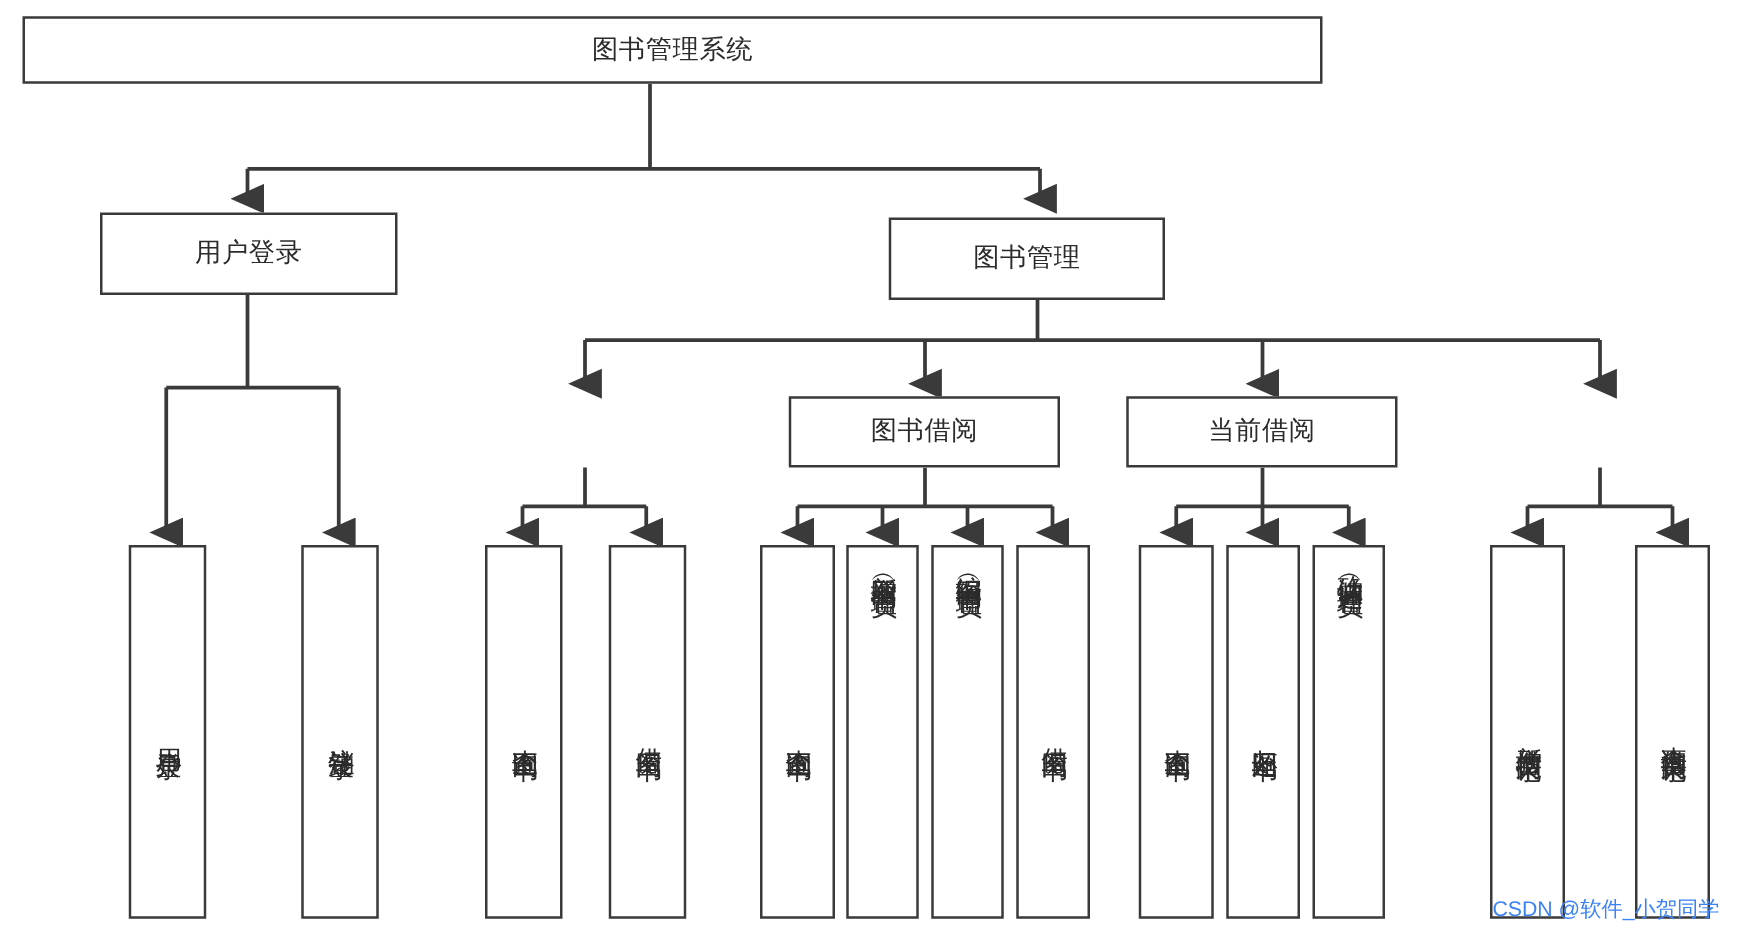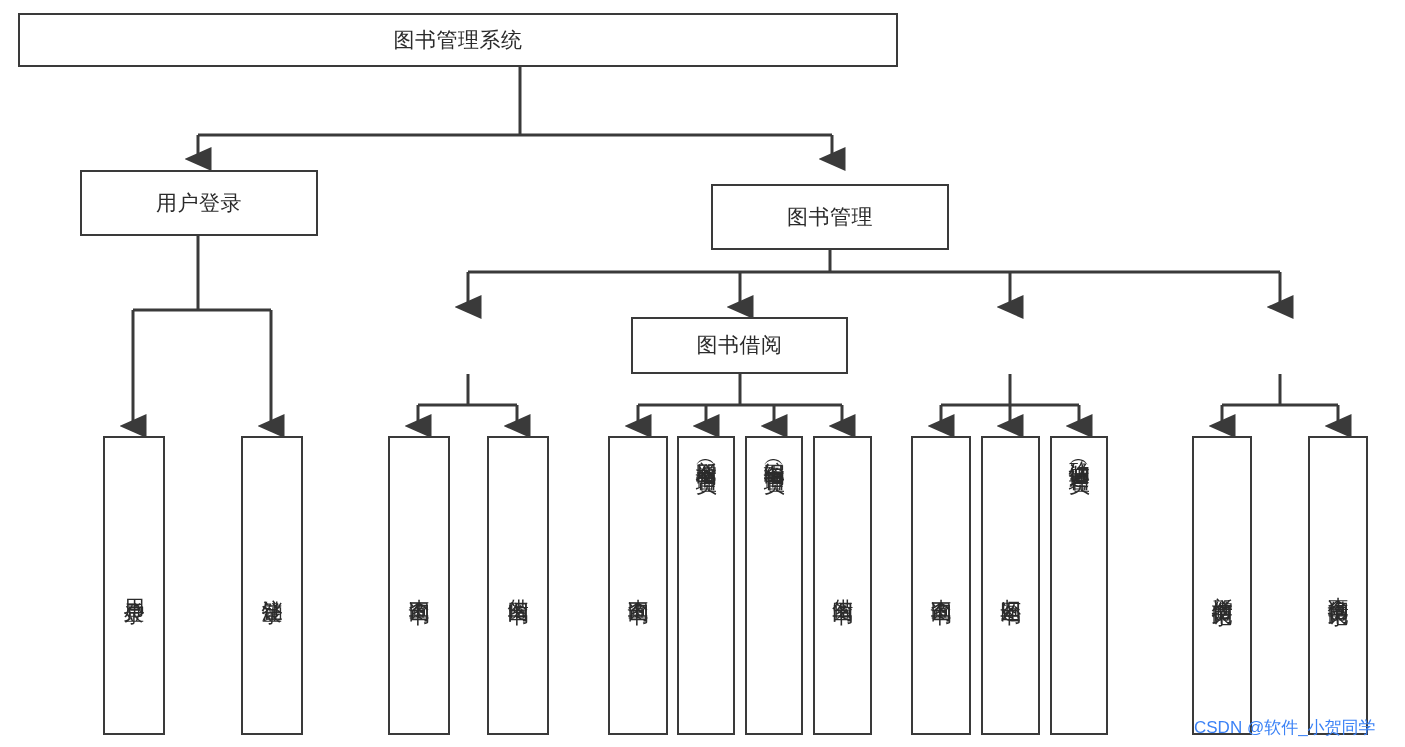--- a/index.html
+++ b/index.html
@@ -144,37 +144,40 @@
     <g stroke="#3a3a3a" stroke-width="3" fill="none">
       <path d="M1280,374 L1280,405"></path>
       <path d="M1222,405 L1338,405"></path>
     </g>
     <g stroke="#3a3a3a" stroke-width="3" fill="none" marker-end="url(#arrow)">
       <path d="M1222,405 L1222,426"></path>
       <path d="M1338,405 L1338,426"></path>
     </g>
   </svg>
 
-  <div class="node" style="left:18px; top:13px; width:880px; height:54px;">
+  <div class="node" style="left:18px; top:13px; width:1040px; height:54px;">
     <span class="node-label">图书管理系统</span>
   </div>
 
   <div class="node" style="left:80px; top:170px; width:238px; height:66px;">
     <span class="node-label">用户登录</span>
   </div>
 
-  <div class="node" style="left:711px; top:184px; width:238px; height:66px;">
+  <div class="node" style="left:711px; top:174px; width:221px; height:66px;">
     <span class="node-label">图书管理</span>
   </div>
 
 
   <div class="node" style="left:631px; top:317px; width:217px; height:57px;">
     <span class="node-label">图书借阅</span>
   </div>
 
+  <div class="node" style="left:901px; top:317px; width:217px; height:57px;">
+    <span class="node-label">当前借阅</span>
+  </div>
 
 
   <div class="node vertical centered" style="left:103px; top:436px; width:62px; height:299px;">
     <span class="node-label">用户登录</span>
   </div>
 
   <div class="node vertical centered" style="left:241px; top:436px; width:62px; height:299px;">
     <span class="node-label">注销登录</span>
   </div>
 

